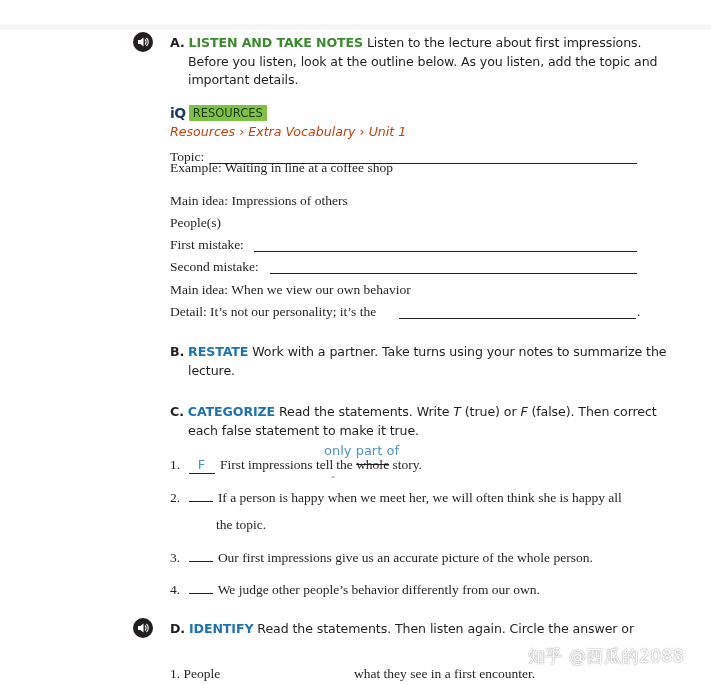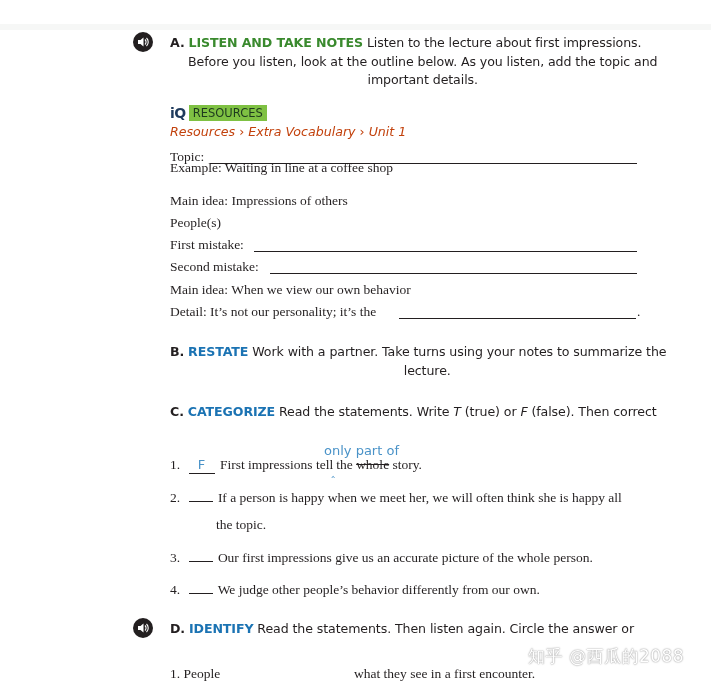--- a/index.html
+++ b/index.html
@@ -14,21 +14,21 @@
     position:absolute; width:20px; height:20px; border-radius:50%;
     background:#231f20; display:flex; align-items:center; justify-content:center;
   }
   .speaker svg { width:14px; height:14px; }
 
   .instr { position:absolute; left:170px; font-family:"DejaVu Sans", sans-serif; font-size:12.6px; line-height:18.5px; color:#231f20; letter-spacing:-0.1px; }
   .instr .letter { font-weight:bold; }
   .instr .kw { font-weight:bold; }
   .kw.green { color:#3a8a2e; }
   .kw.blue { color:#1b73b3; }
-  .instr .cont { padding-left:18px; display:block;text-align:center; }
+  .instr .cont { padding-left:18px; display:block; }
 
   .iq { position:absolute; left:170px; top:105px; font-family:"DejaVu Sans", sans-serif; font-size:12.6px; display:flex; align-items:center; }
   .iq .logo { font-weight:bold; color:#1e3a5c; font-size:14px; margin-right:3px; letter-spacing:-0.5px; }
   .iq .badge { background:#7fc143; color:#1e3a1e; font-size:11.5px; padding:1px 4px; margin-right:9px; }
   .crumbs { position:absolute; left:170px; top:124px; font-family:"DejaVu Sans", sans-serif; font-style:italic; font-size:12.6px; color:#c2410c; }
 
   .line { position:absolute; font-family:"Liberation Serif", serif; font-size:13.5px; color:#231f20; white-space:nowrap; }
   .blank { position:absolute; height:0; border-bottom:1px solid #231f20; }
 
   .num { position:absolute; font-family:"Liberation Serif", serif; font-size:13.5px; color:#231f20; }
@@ -92,20 +92,21 @@
 </div>
 
 <div class="instr" style="top:403px;">
   <span class="letter">C.</span>
   <span class="kw blue">CATEGORIZE</span>
   <span>Read the statements. Write</span>
   <i>T</i>
   <span>(true) or</span>
   <i>F</i>
   <span>(false). Then correct</span>
+  <span class="cont">each false statement to make it true.</span>
 </div>
 
 <div class="hand abs" style="left:307px; top:443px; font-size:13px;margin-left:17px;">only part of</div>
 <div class="num" style="left:170px; top:457px;">
   <span>1.</span>
   <span style="display:inline-block; width:26px; border-bottom:1px solid #231f20; text-align:center; margin-left:5px; margin-right:2px;">
     <span class="hand" style="font-size:13px;">F</span>
   </span>
   <span>First impressions tell</span><span class="hand" style="font-size:11px; position:relative; top:6px; margin:0 -2px;">‸</span>
   <span>the</span>

